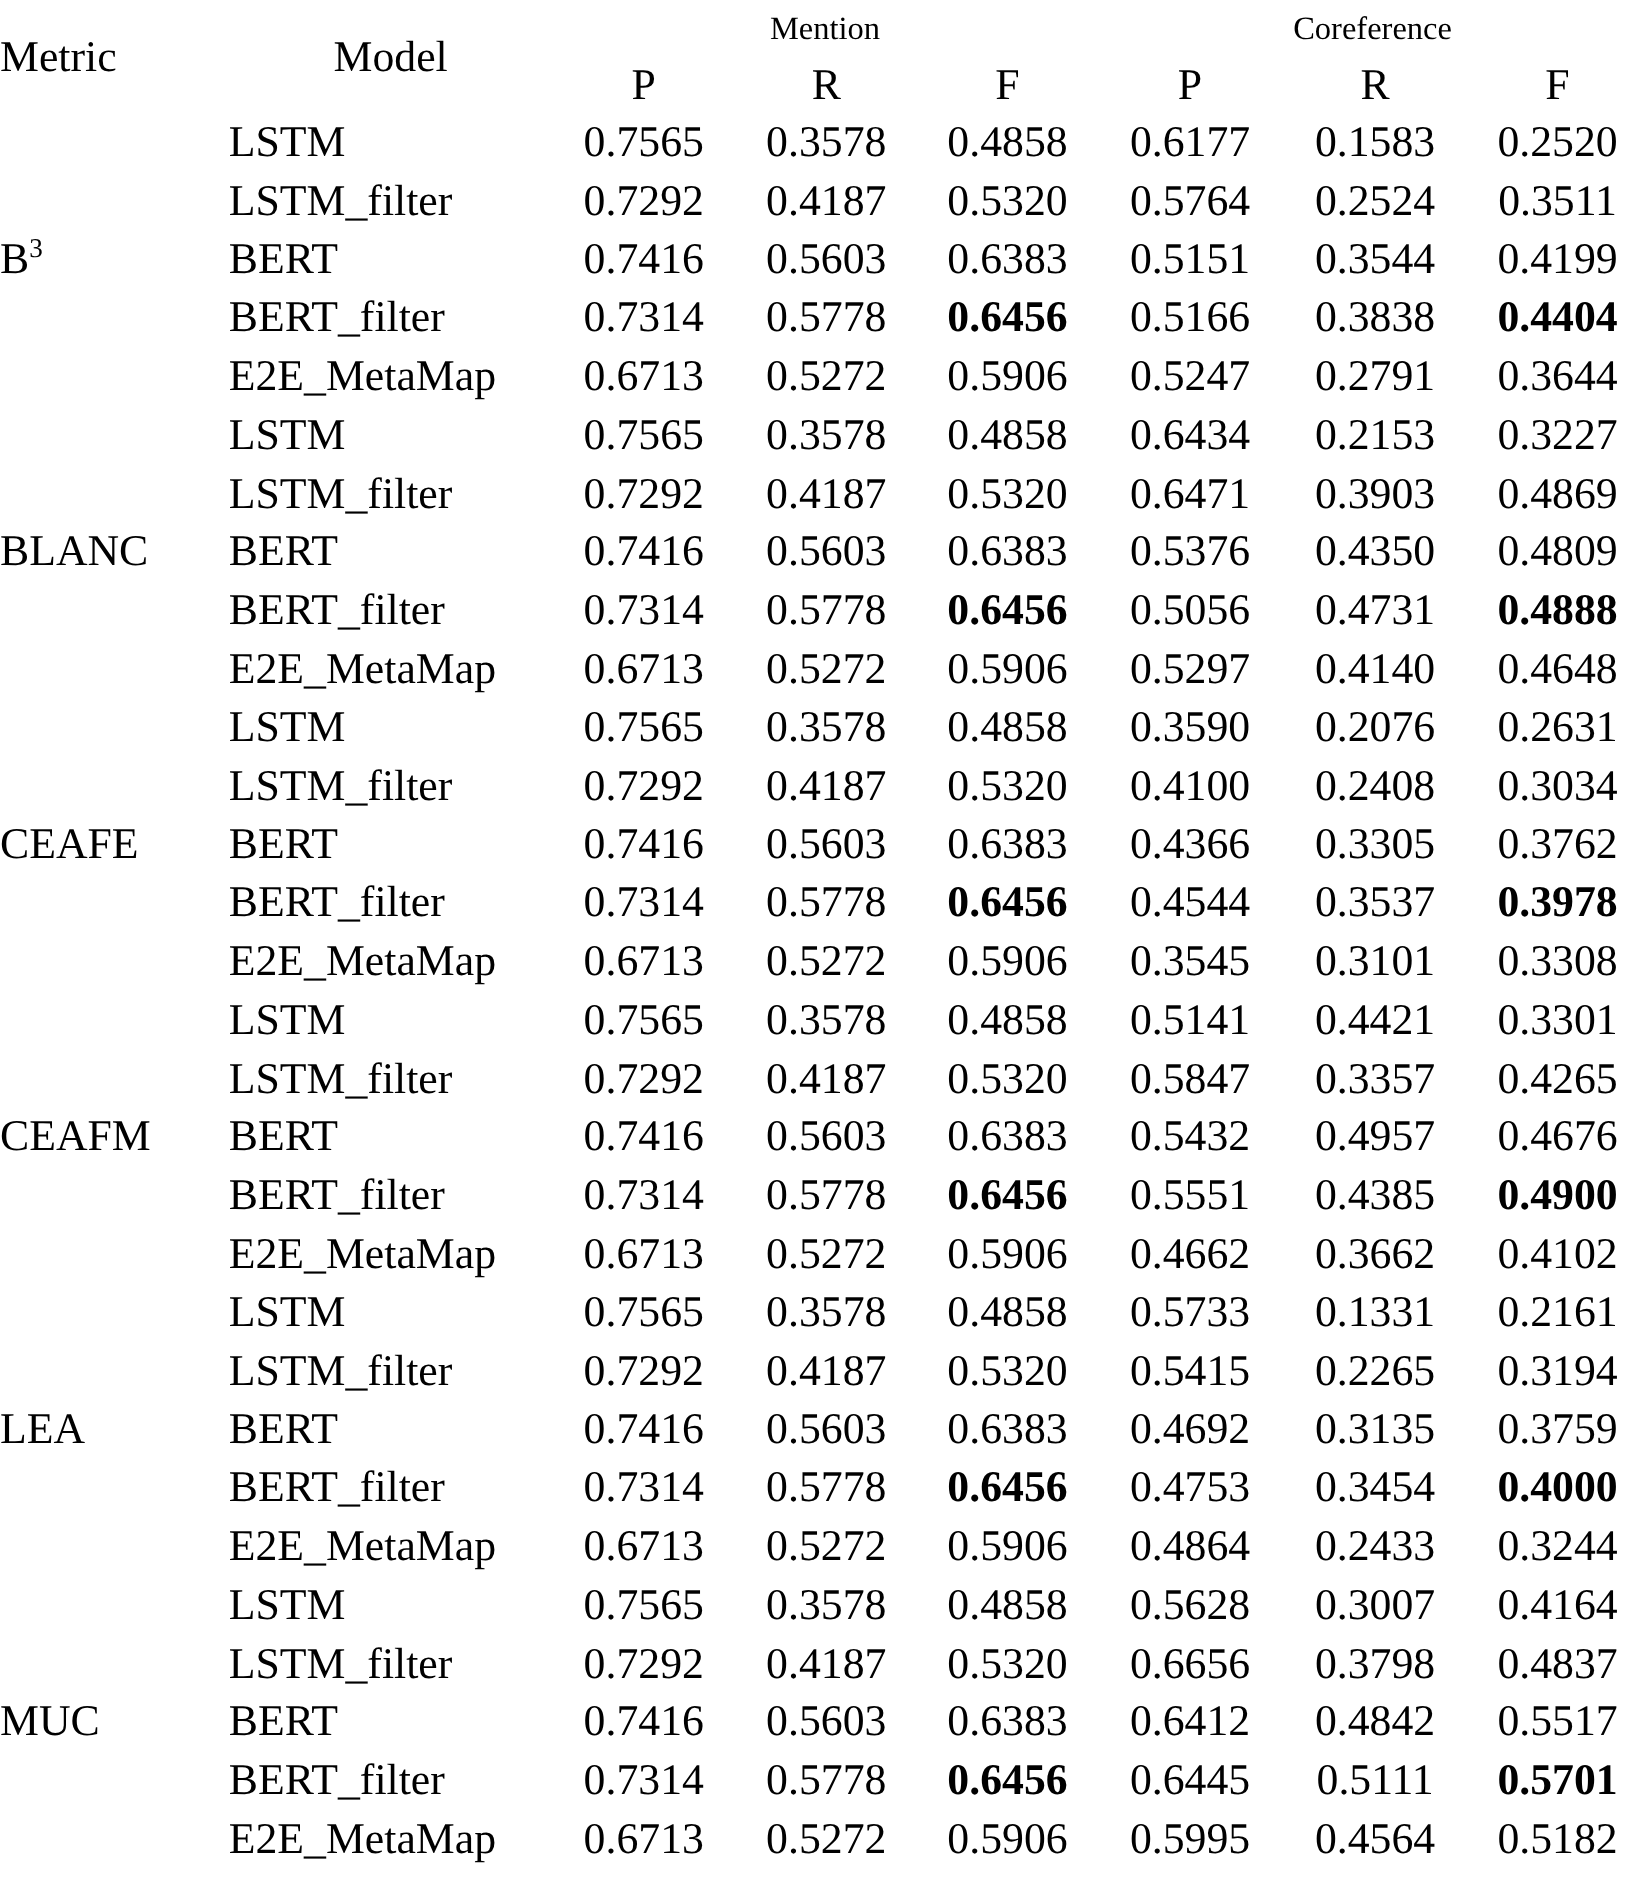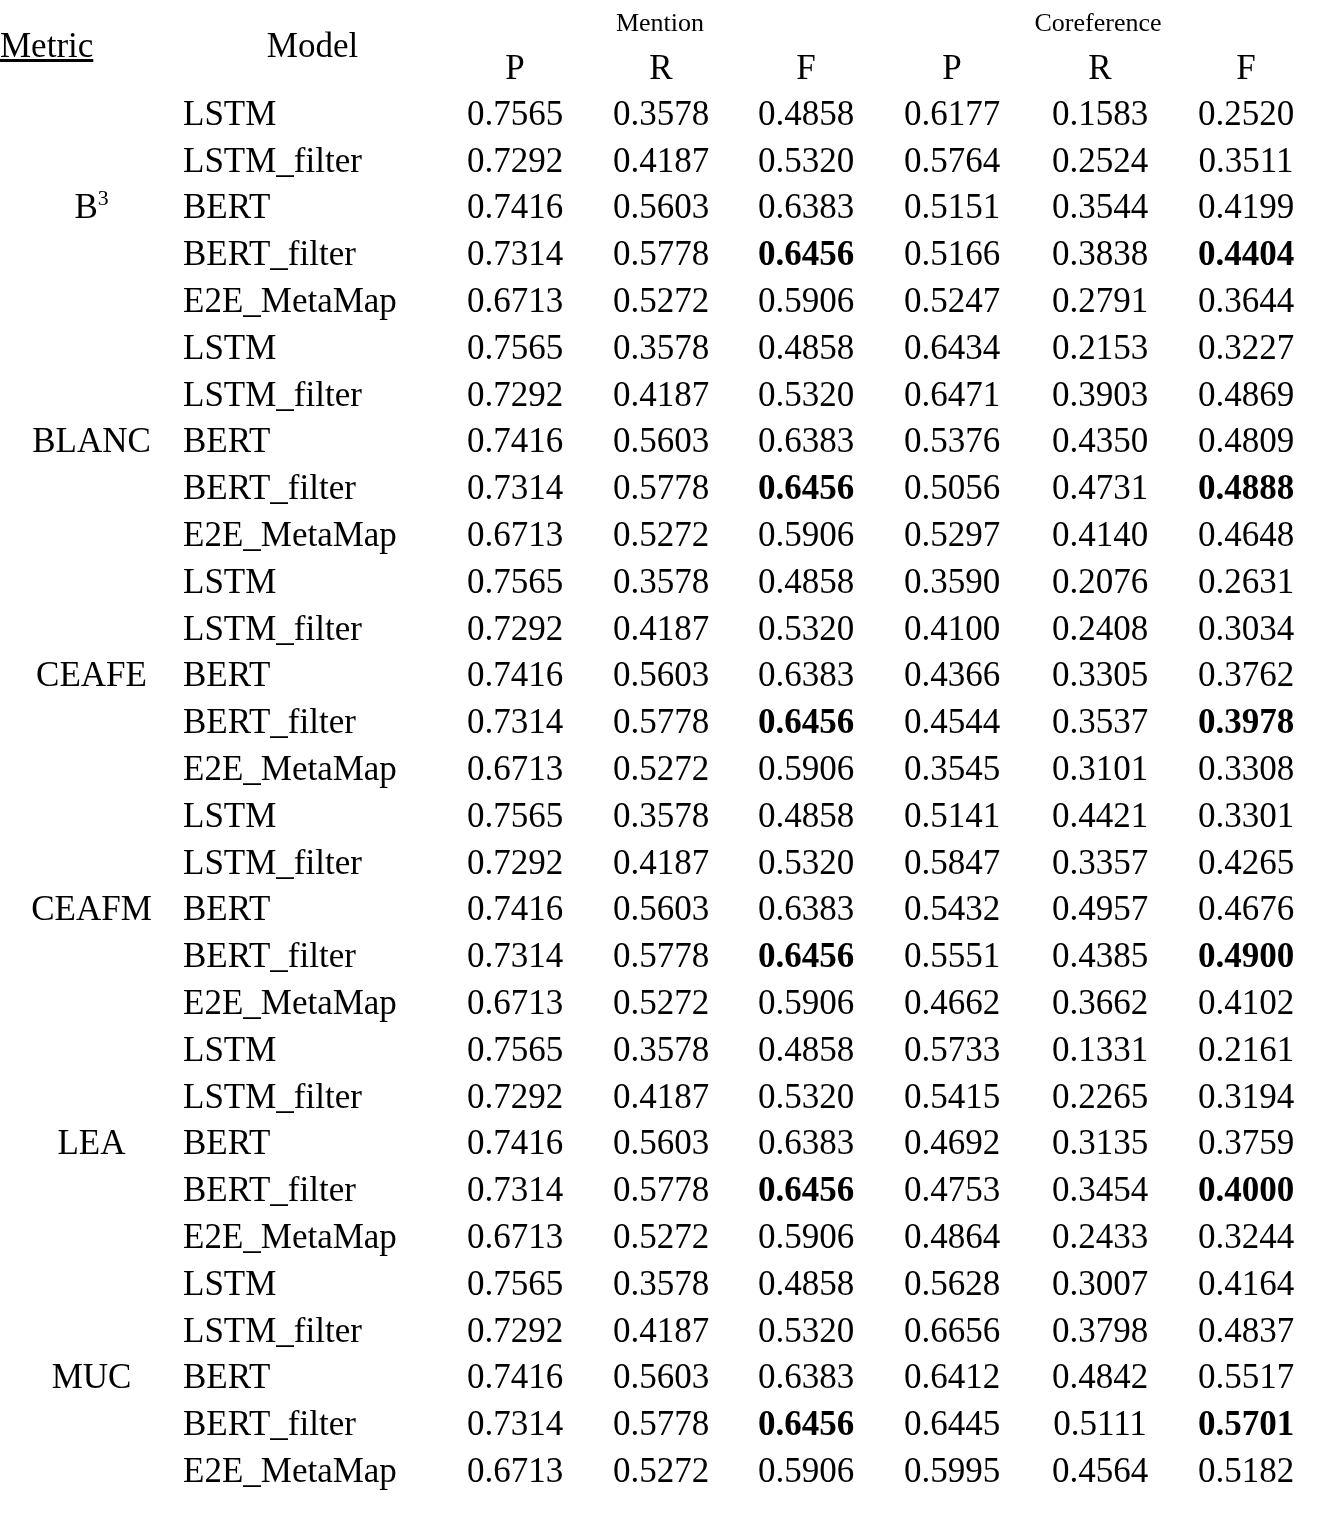--- a/index.html
+++ b/index.html
@@ -68,26 +68,26 @@
   .hdr-sub {
     text-align: center;
     height: 45px;
     font-size: 35px;
   }
   .hdr-metric,
   .hdr-model {
     font-size: 35px;
     height: 90px;
   }
-  .hdr-metric { text-align: left;  padding-left: 8px; text-decoration: underline; }
+  .hdr-metric { text-align: left;  padding-left: 8px; }
   .hdr-model  { text-align: center;  padding-left: 16px; }
 
   
   td.metric-label {
-    text-align: center;
+    text-align: left;
     padding-left: 18px;
     font-size: 35px;
     white-space: nowrap;
   }
   td.model-name {
     text-align: left;
     padding-left: 16px;
     font-size: 35px;
     white-space: nowrap;
   }

